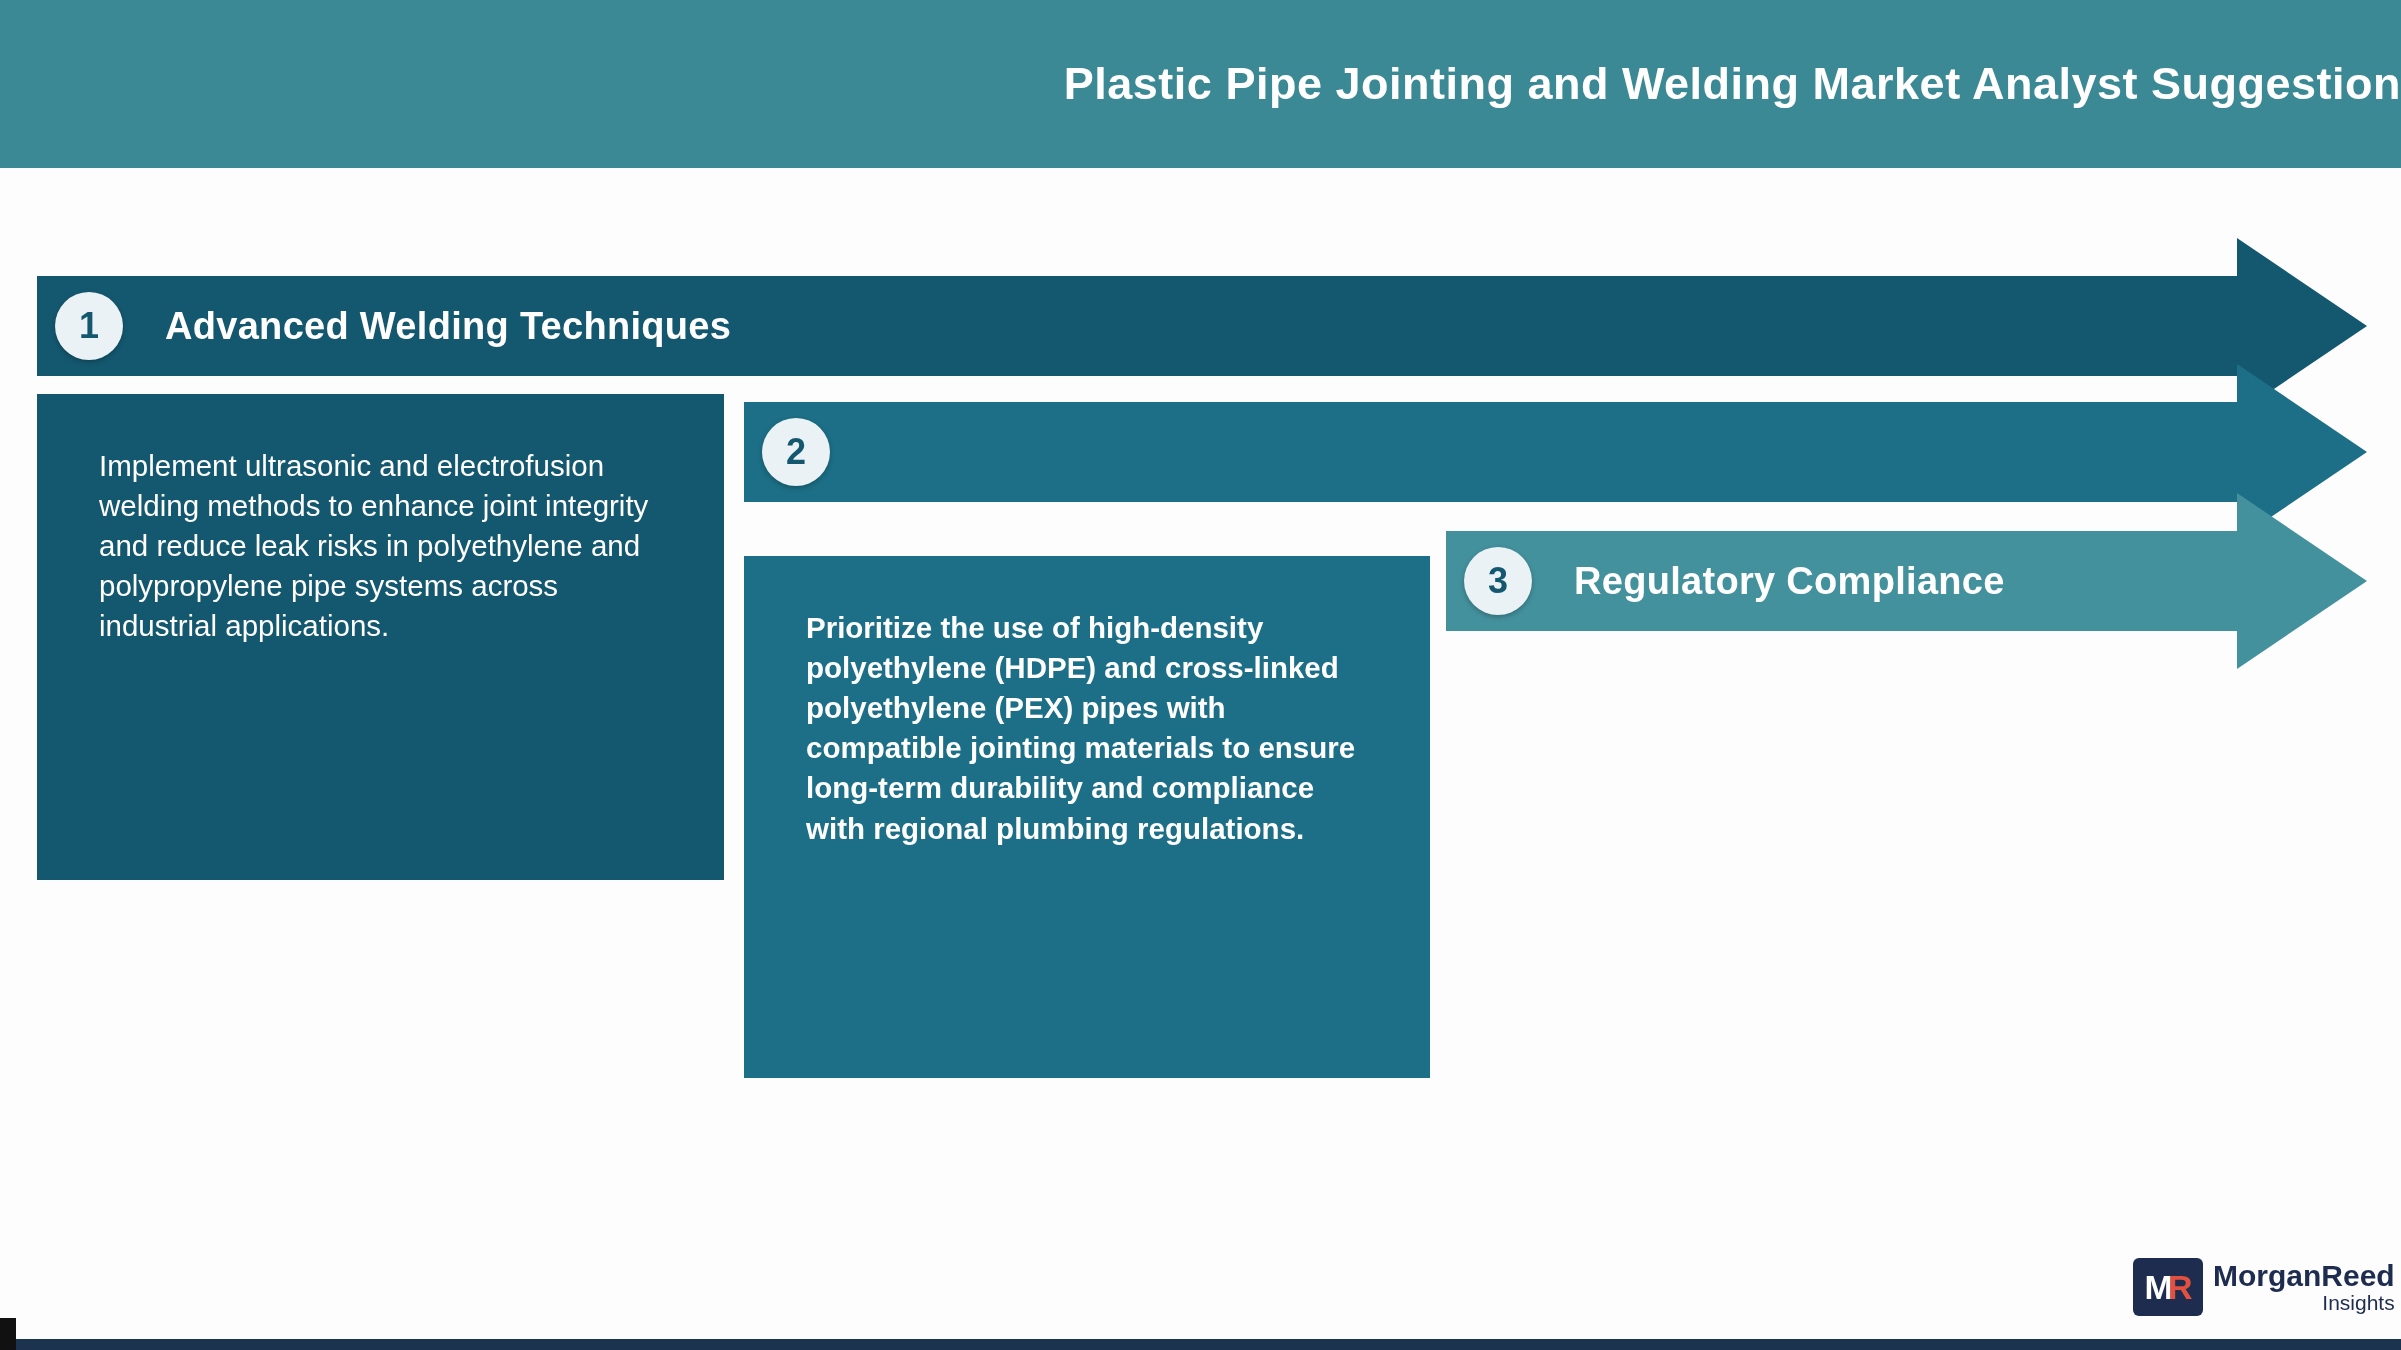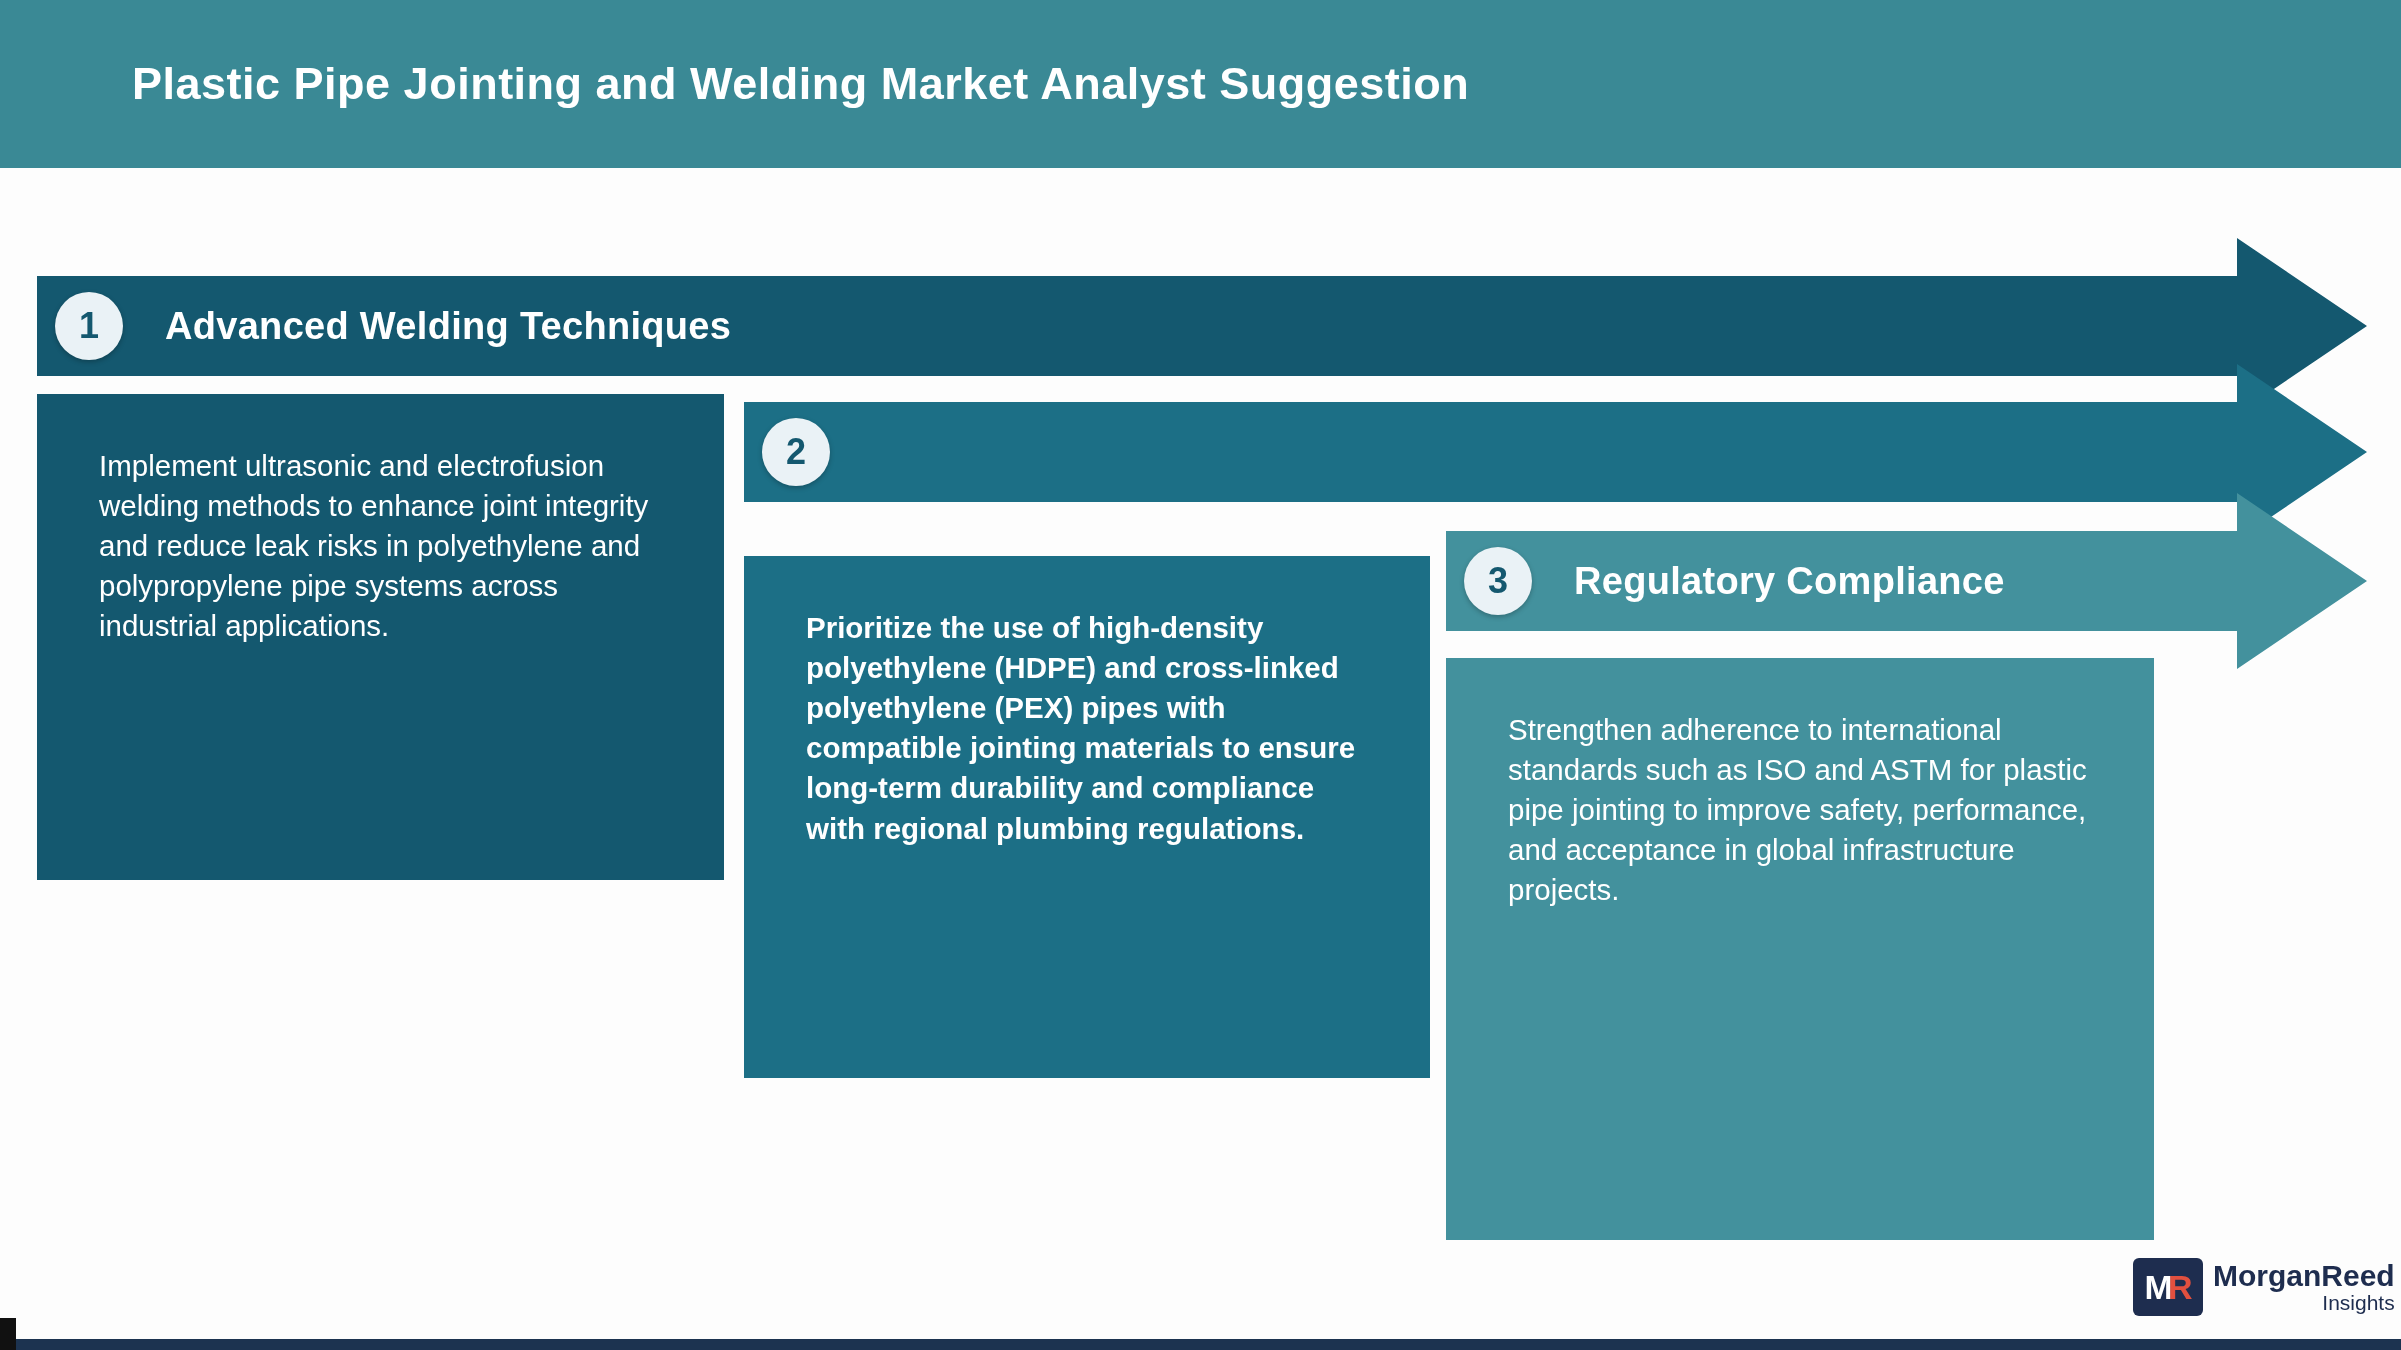--- a/index.html
+++ b/index.html
@@ -73,21 +73,21 @@
   .brand-text .line2 { font-size: 21px; text-align: right; }
   
   .bottom-square { position: absolute; left: 0; top: 1318px; width: 16px; height: 32px; }
   .bottom-bar { position: absolute; left: 16px; top: 1339px; width: 2385px; height: 11px; }
 </style>
 </head>
 <body>
 
 <div class="page">
 
-  <div class="header" style="background: rgb(58, 137, 149);">
+  <div class="header" style="background: rgb(58, 137, 149); justify-content: flex-end;">
     <h1>Plastic Pipe Jointing and Welding Market Analyst Suggestion</h1>
   </div>
 
   <div class="arrow" style="left:37px; top:238px; width:2330px;">
     <div class="arrow-shape" style="clip-path: polygon(0px 38px, 2200px 38px, 2200px 0px, 2330px 88px, 2200px 176px, 2200px 138px, 0px 138px); background: rgb(20, 88, 111);"></div>
     <div class="arrow-band-content">
       <div class="num-circle" style="background: rgb(234, 242, 246);">
         <span>1</span>
       </div>
       <div class="arrow-title">Advanced Welding Techniques</div>
@@ -114,23 +114,20 @@
   <div class="arrow" style="left:1446px; top:493px; width:921px;">
     <div class="arrow-shape" style="clip-path: polygon(0px 38px, 791px 38px, 791px 0px, 921px 88px, 791px 176px, 791px 138px, 0px 138px); background: rgb(67, 145, 157);"></div>
     <div class="arrow-band-content">
       <div class="num-circle" style="background: rgb(234, 242, 246);">
         <span>3</span>
       </div>
       <div class="arrow-title">Regulatory Compliance</div>
     </div>
   </div>
 
-  <div class="body-box" style="left: 1446px; top: 658px; width: 708px; height: 582px; background: rgb(67, 145, 157);">
-    <p>Strengthen adherence to international standards such as ISO and ASTM for plastic pipe jointing to improve safety, performance, and acceptance in global infrastructure projects.</p>
-  </div>
 
 
   <div class="brand">
     <div class="brand-mark" style="background: rgb(30, 45, 79);">
       <span class="m">M</span>
       <span class="r">R</span>
     </div>
     <div class="brand-text" style="color: rgb(30, 45, 79);">
       <div class="line1">MorganReed</div>
       <div class="line2">Insights</div>

